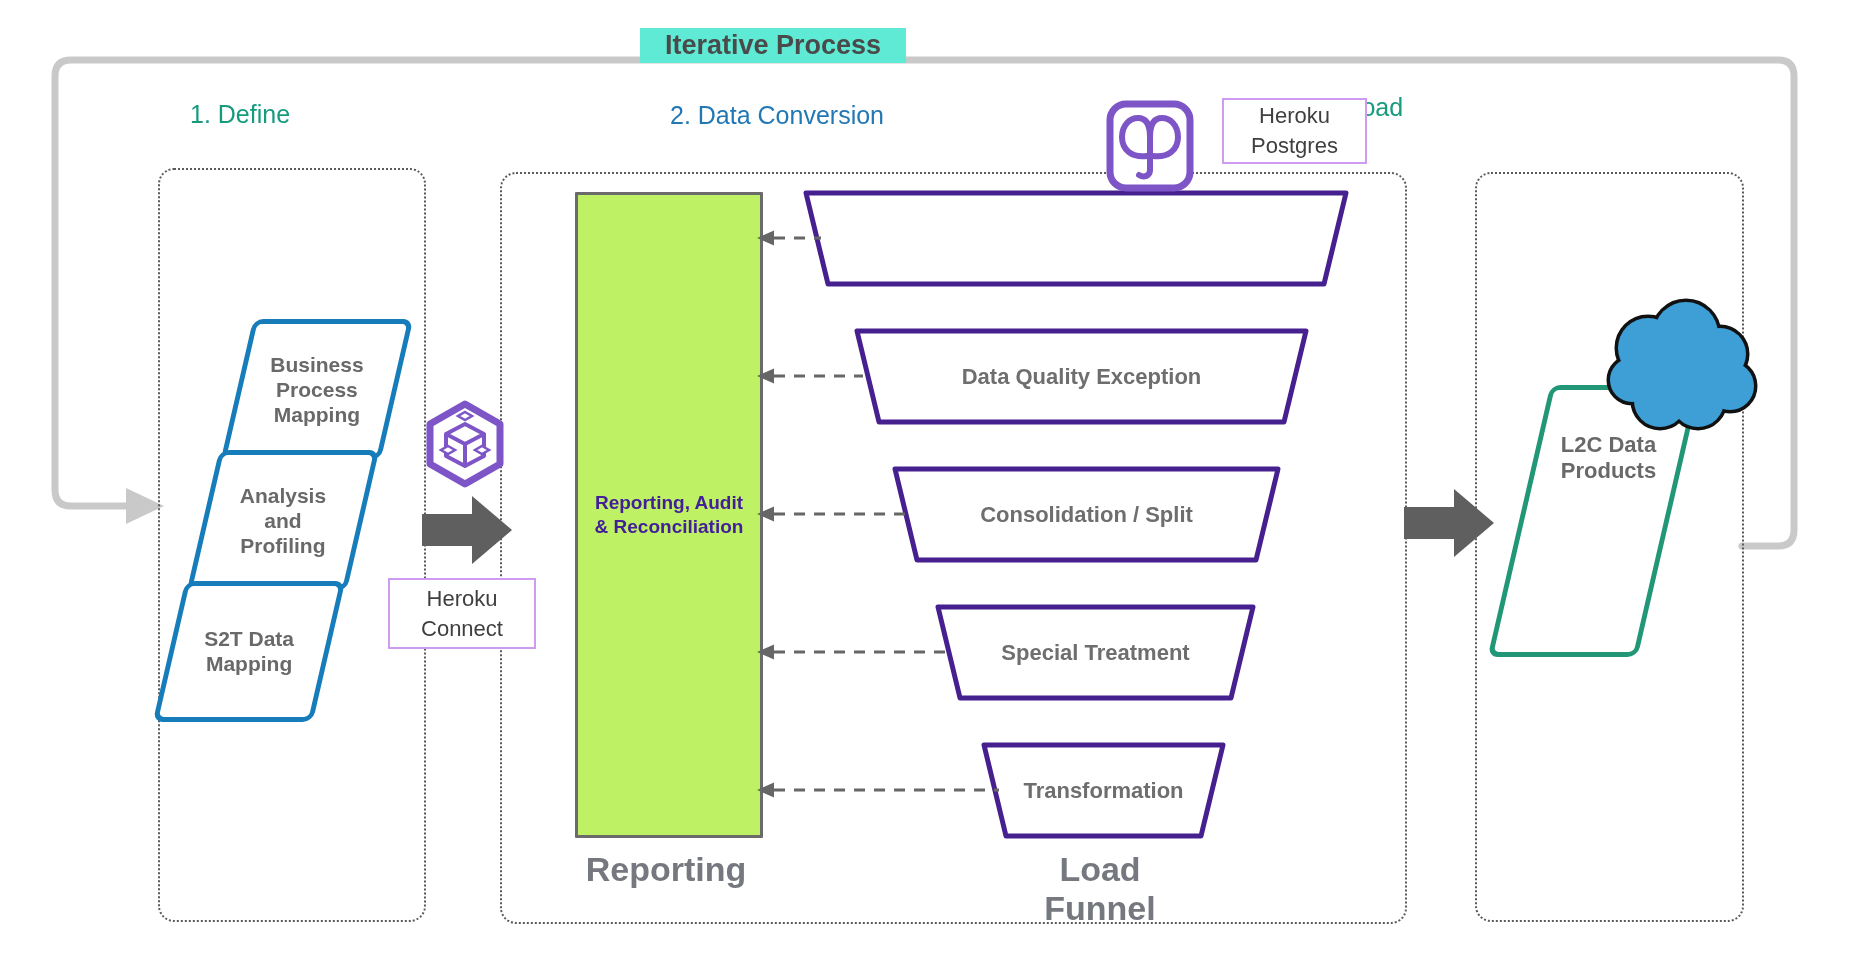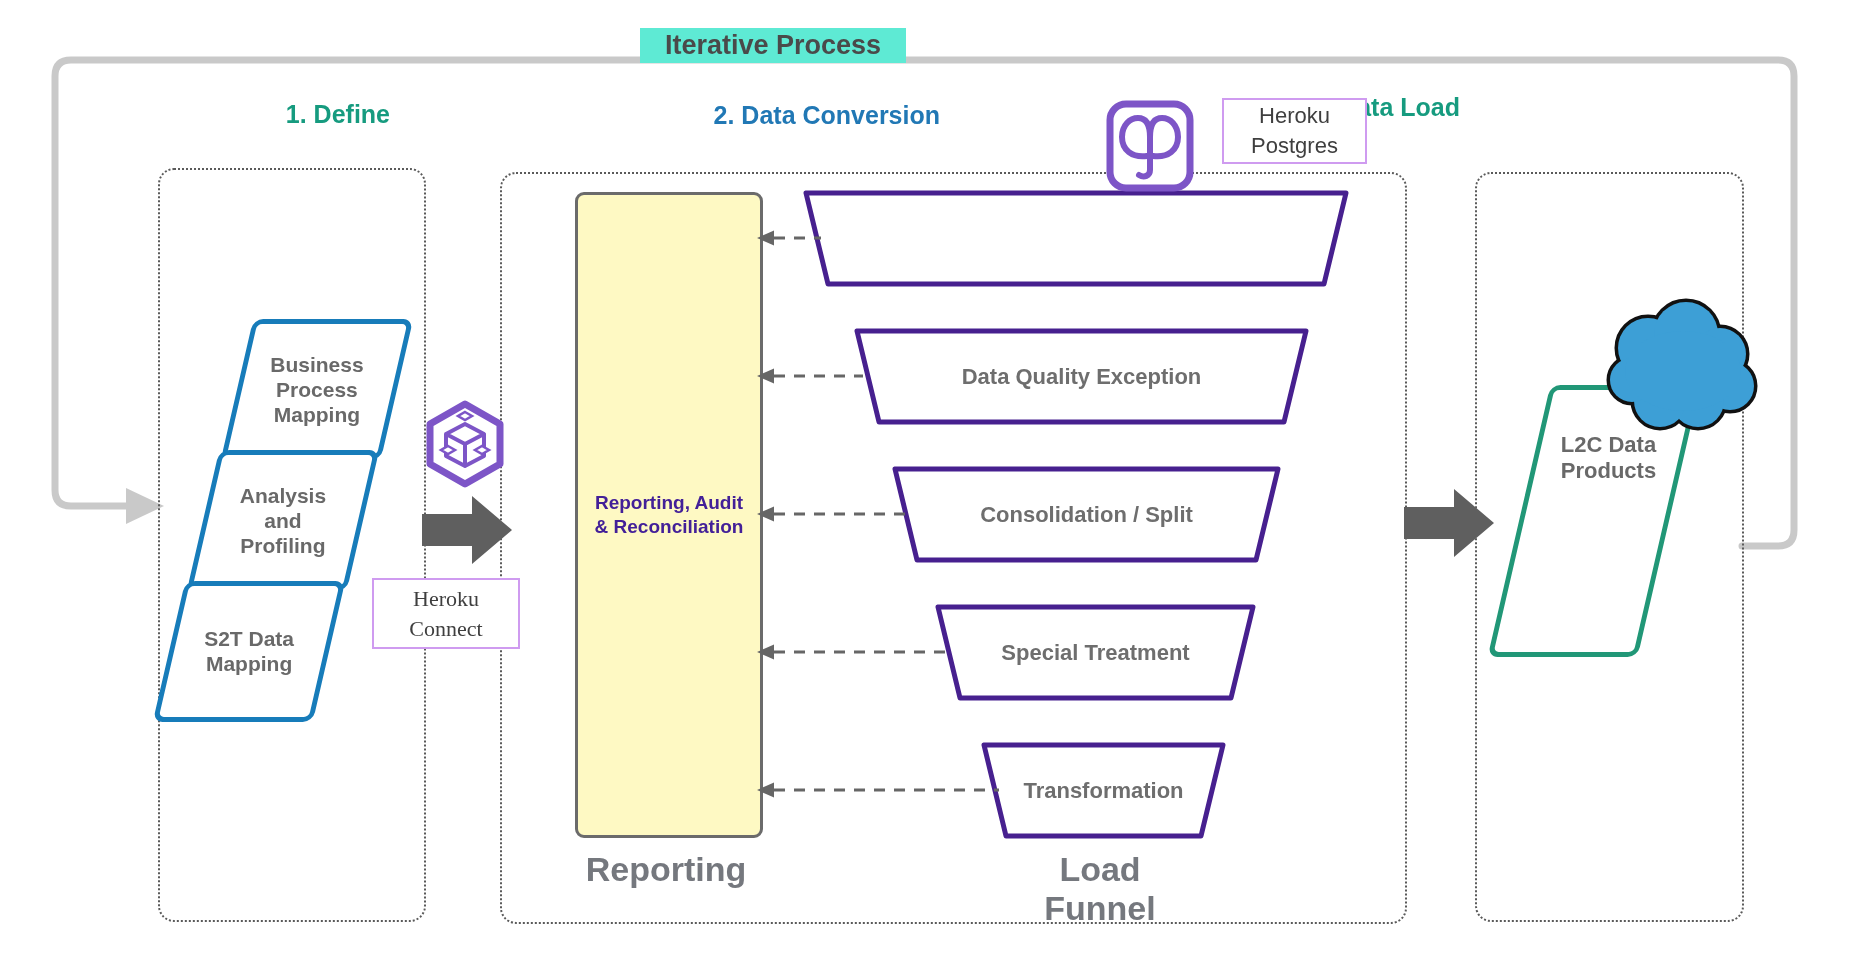--- a/index.html
+++ b/index.html
@@ -11,43 +11,43 @@
   svg{display:block;}
 
   
   #loop-svg{left:0;top:0;z-index:0;}
   .diagram-title{
     left:640px;top:28px;width:250px;z-index:2;background:#5eead4;
     text-align:center;font-size:27px;font-weight:bold;color:#4a4a4a;padding:2px 8px;
   }
 
   
-  .phase-header{font-size:25px;font-weight:bold;text-align:right;z-index:2;}
+  .phase-header{font-size:25px;font-weight:normal;text-align:left;z-index:2;}
   .teal{color:#169b7f;}
   .blue{color:#2178b5;}
 
   
   .phase-box{border:2.5px dotted #5a5a5a;border-radius:16px;background:transparent;z-index:1;}
   #box-define{left:158px;top:168px;width:264px;height:750px;}
   #box-conversion{left:500px;top:172px;width:903px;height:748px;}
   #box-load{left:1475px;top:172px;width:265px;height:746px;}
 
   
   .para{
     border:5px solid #177cba;border-radius:10px;background:#ffffff;
     transform:skewX(-13deg);display:flex;align-items:center;justify-content:center;z-index:2;
   }
   .para .txt{transform:skewX(13deg);text-align:center;font-weight:bold;color:#696969;font-size:21px;line-height:1.2;width:118px;}
   .para.green{border-color:#219777;align-items:flex-start;}
   .para.green .txt{margin-top:42px;font-size:22px;width:118px;}
 
   
   #reporting-rect{
-    left:575px;top:192px;width:182px;height:640px;border:3px solid #6b6b6b;border-radius:9px;
-    background:#fef9c3;z-index:2;display:flex;align-items:center;justify-content:center;
+    left:575px;top:192px;width:182px;height:640px;border:3px solid #6b6b6b;border-radius:1px;
+    background:#bef264;z-index:2;display:flex;align-items:center;justify-content:center;
   }
   #reporting-rect .txt{width:160px;text-align:center;font-weight:bold;font-size:19px;color:#432098;line-height:1.25;}
 
   .caption{font-size:34px;font-weight:bold;color:#75787e;text-align:center;z-index:2;}
 
   
   .trap-svg{z-index:2;}
   .trap-label{
     z-index:3;display:flex;align-items:center;justify-content:center;
     font-size:22px;font-weight:bold;color:#6e6e6e;text-align:center;
@@ -112,21 +112,21 @@
     <path d="M28,36 V58 L47,68 L66,58 V36 M47,46 V68" fill="none" stroke="#7d55c7" stroke-width="4" stroke-linejoin="round"></path>
     <polygon points="47,14 54,18 47,22 40,18" fill="#ffffff" stroke="#7d55c7" stroke-width="2.5"></polygon>
     <polygon points="30,48 37,52 30,56 23,52" fill="#ffffff" stroke="#7d55c7" stroke-width="2.5"></polygon>
     <polygon points="64,48 71,52 64,56 57,52" fill="#ffffff" stroke="#7d55c7" stroke-width="2.5"></polygon>
   </svg>
 
   <svg class="abs big-arrow" style="left:422px;top:494px;" width="92" height="72" viewBox="0 0 92 72">
     <polygon points="0,20 50,20 50,2 90,36 50,70 50,52 0,52" fill="#5f5f5f"></polygon>
   </svg>
 
-  <div class="abs purple-label" style="left:372px;top:578px;width:144px;height:67px;font-family:Liberation Serif, serif;">
+  <div class="abs purple-label" style="left:388px;top:578px;width:144px;height:67px;">
     <span style="width:100px;">Heroku Connect</span>
   </div>
 
   <div id="reporting-rect" class="abs">
     <span class="txt">Reporting, Audit &amp; Reconciliation</span>
   </div>
   <div class="abs caption" style="left:566px;top:850px;width:200px;">Reporting</div>
   <div class="abs caption" style="left:1000px;top:850px;width:200px;">Load Funnel</div>
 
   <svg class="abs trap-svg" style="left:802px;top:189px;" width="548" height="99" viewBox="0 0 548 99">

